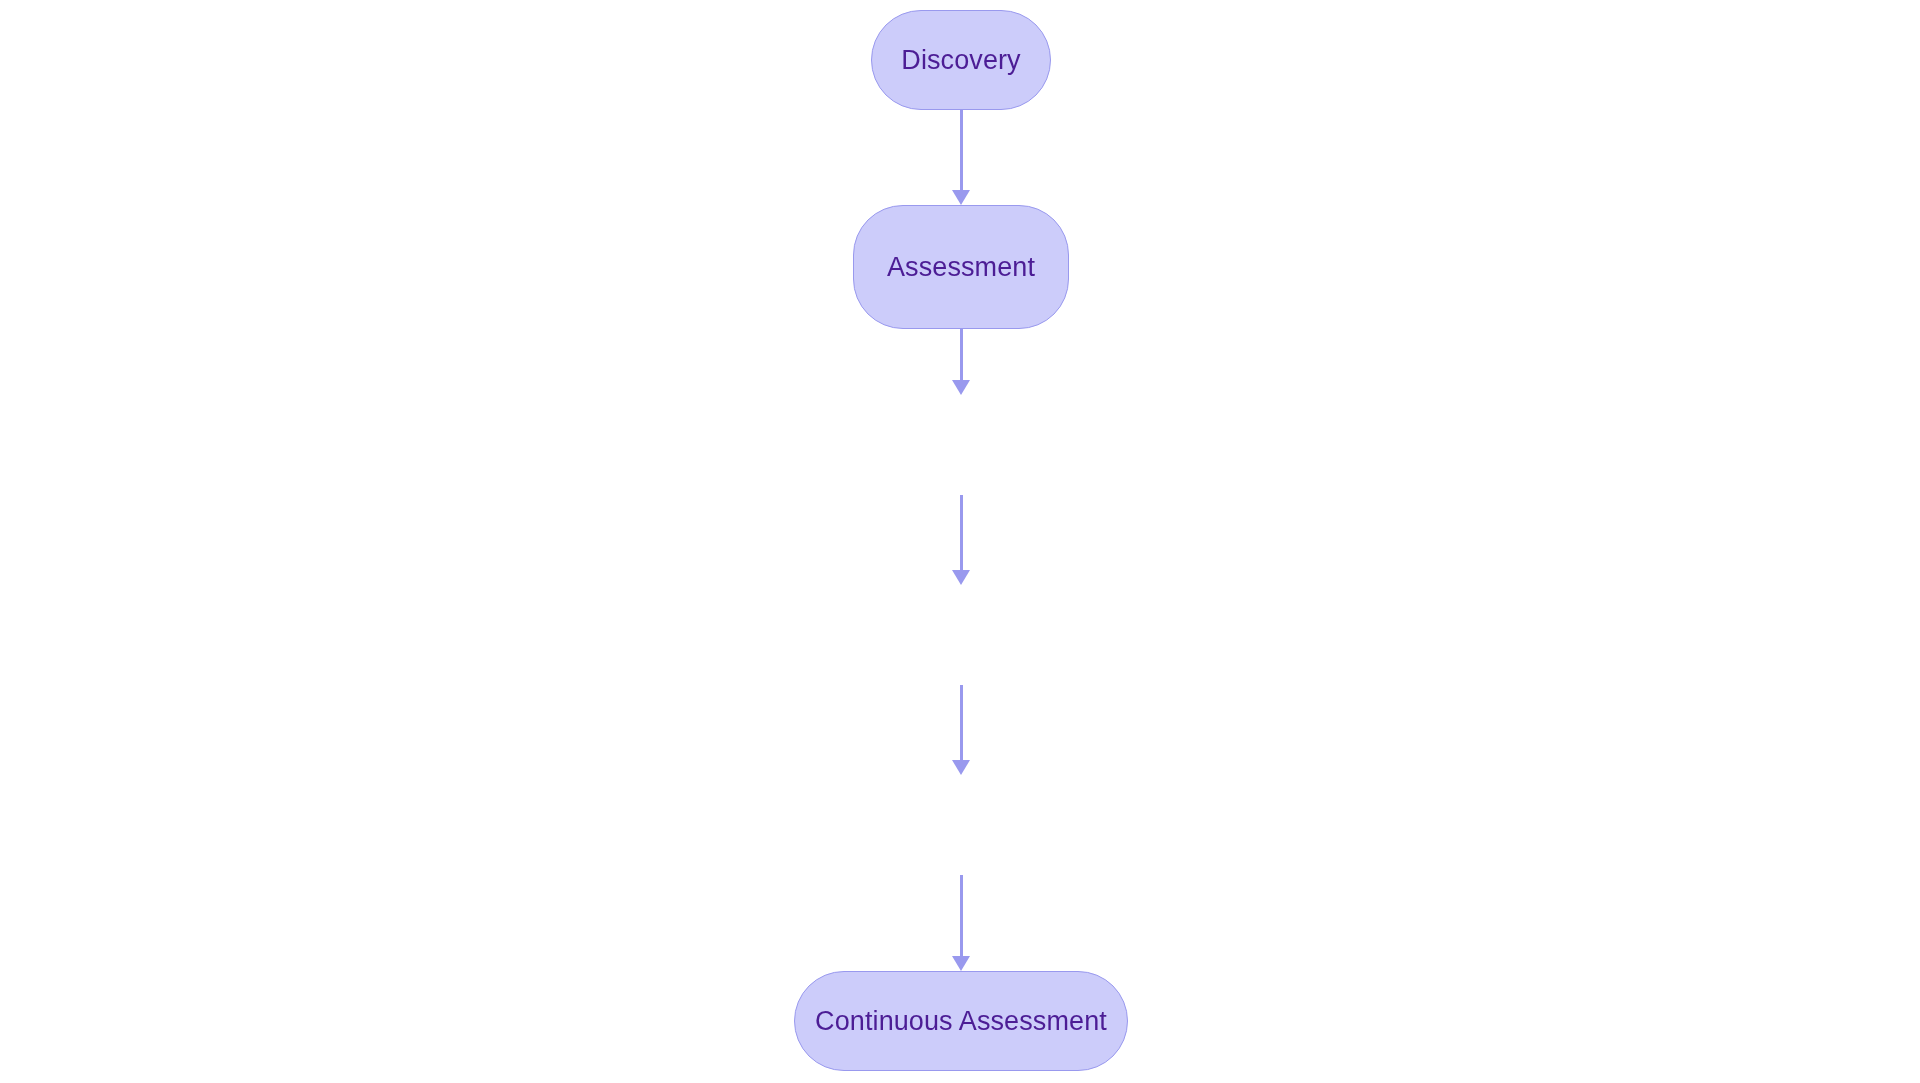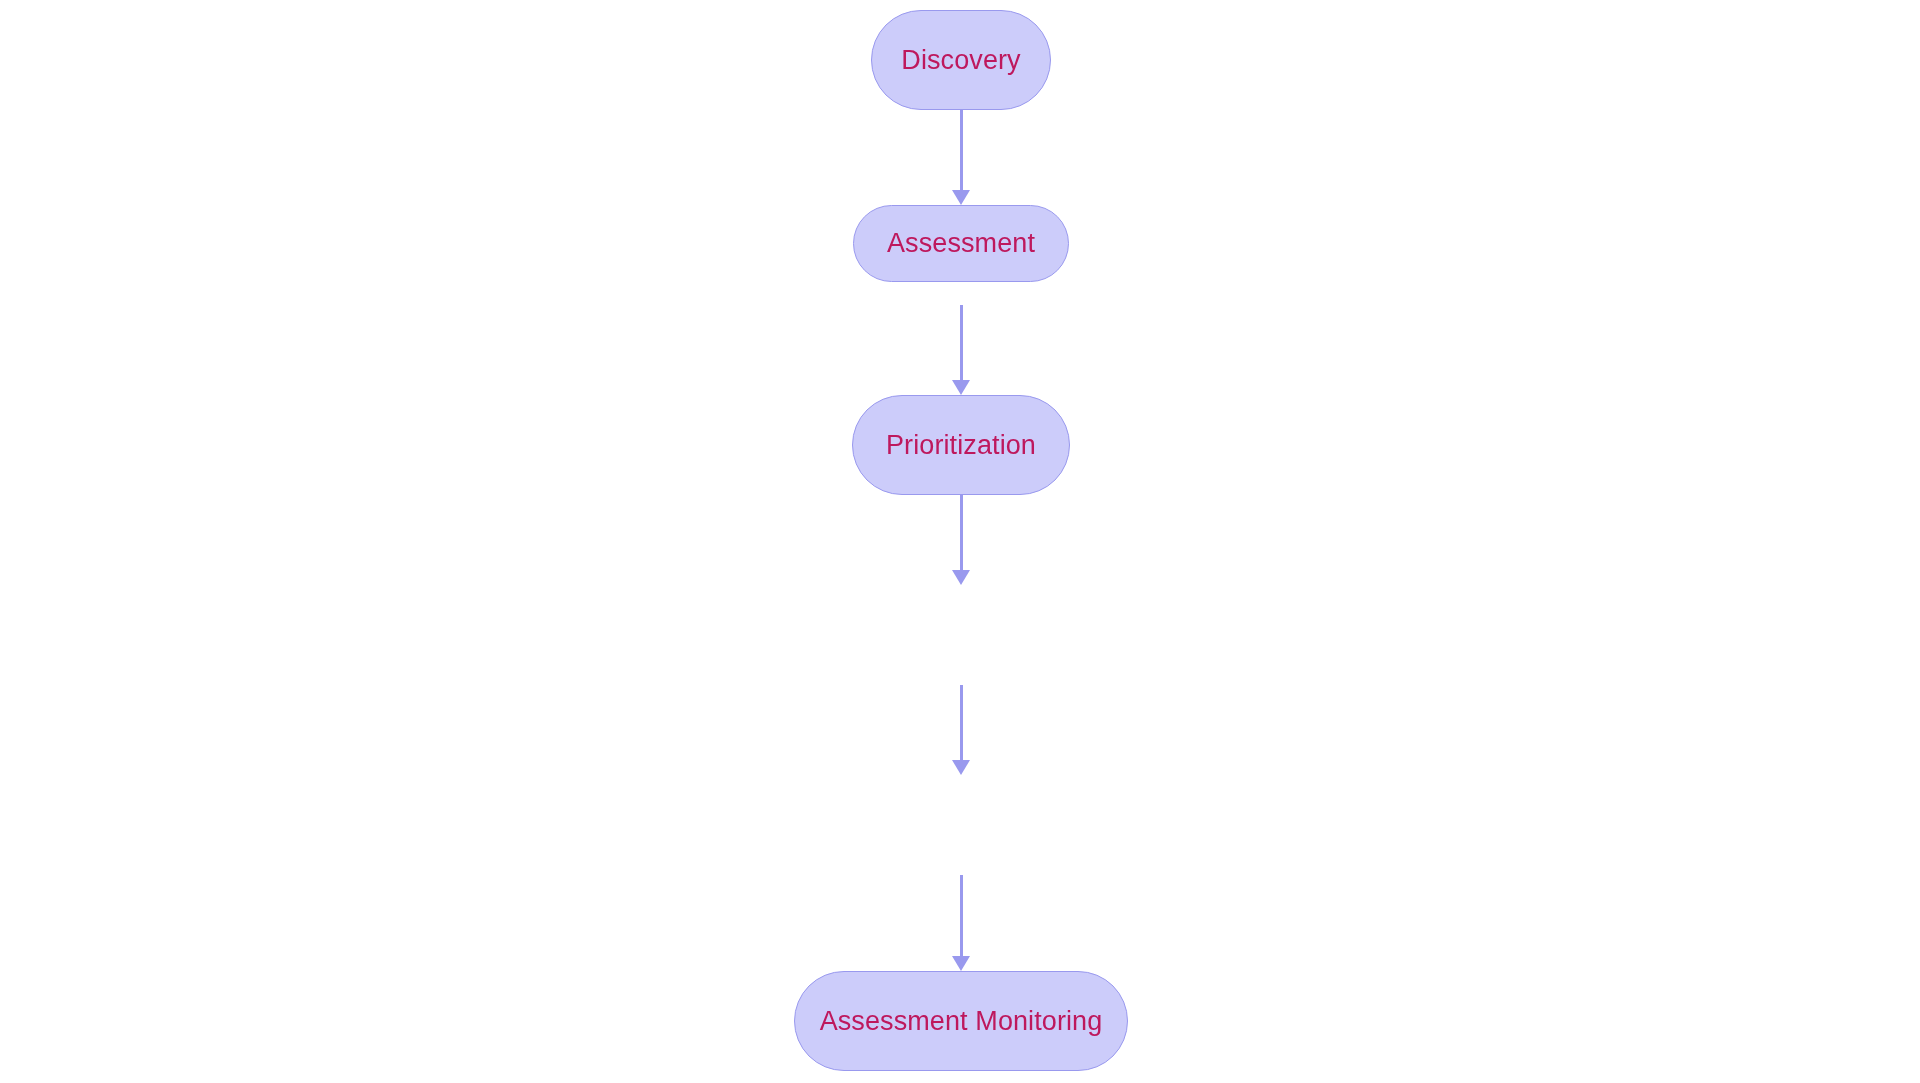--- a/index.html
+++ b/index.html
@@ -21,21 +21,21 @@
   }
   .flow-node {
     position: absolute;
     display: flex;
     align-items: center;
     justify-content: center;
     box-sizing: border-box;
     background: #ccccfa;
     border: 1.6px solid #9999ee;
     border-radius: 52px;
-    color: #be185d;
+    color: #4c1d95;
     font-size: 27px;
     font-family: "Liberation Sans", sans-serif;
     font-weight: 400;
     letter-spacing: 0.1px;
     white-space: nowrap;
     line-height: 1;
   }
   .flow-edge {
     position: absolute;
   }
@@ -77,23 +77,20 @@
       <div class="edge-head" style="left: 952px; top: 760px;"></div>
     </div>
   <div class="flow-edge" id="edge-4" style="left: 0px; top: 0px;">
       <div class="edge-line" style="left: 959.5px; top: 875px; height: 81px;"></div>
       <div class="edge-head" style="left: 952px; top: 956px;"></div>
     </div>
 
   <div class="flow-node" id="node-0" style="width: 180px; height: 100px; left: 871px; top: 10px; border-radius: 50px;">
     <span>Discovery</span>
   </div>
-  <div class="flow-node" id="node-1" style="width: 216px; height: 77px; left: 853px; top: 205px; border-radius: 50px;">
+  <div class="flow-node" id="node-1" style="width: 216px; height: 124px; left: 853px; top: 205px; border-radius: 50px;">
     <span>Assessment</span>
   </div>
-  <div class="flow-node" id="node-2" style="width: 218px; height: 100px; left: 852px; top: 395px; border-radius: 50px;">
-    <span>Prioritization</span>
-  </div>
   <div class="flow-node" id="node-5" style="width: 334px; height: 100px; left: 794px; top: 971px; border-radius: 50px;">
-    <span>Assessment Monitoring</span>
+    <span>Continuous Assessment</span>
   </div>
 
 </div>
 
 </body></html>

